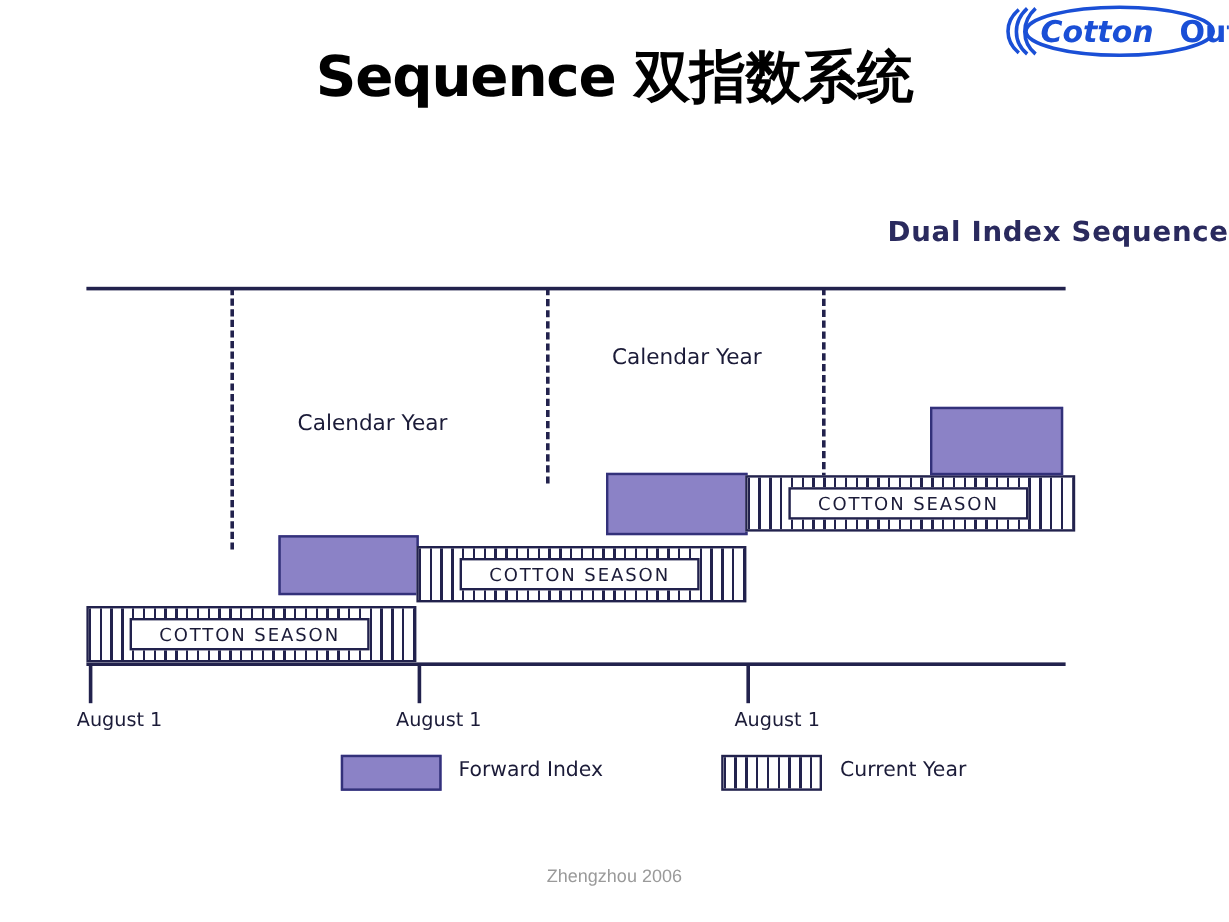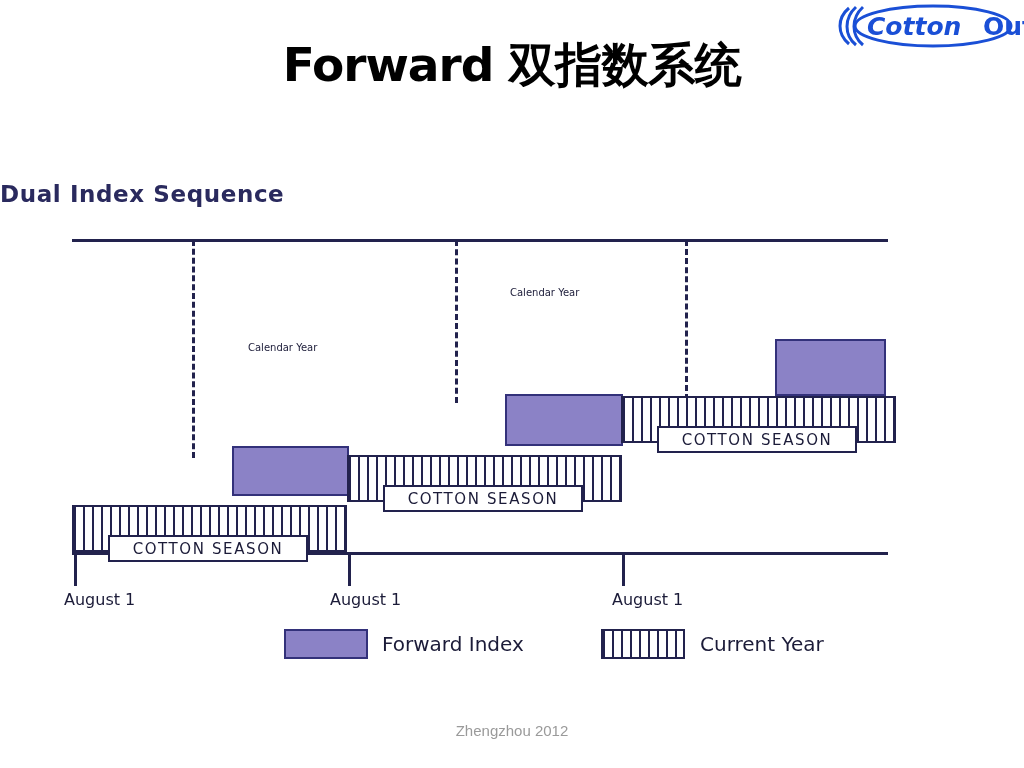--- a/index.html
+++ b/index.html
@@ -48,21 +48,21 @@
     left: 0;
     top: 160px;
     width: 1024px;
     height: 520px;
   }
   .fig-title {
     position: absolute;
     left: 0;
     top: 21px;
     width: 1024px;
-    text-align: left;
+    text-align: right;
     font-family: "DejaVu Sans", sans-serif;
     font-weight: bold;
     font-size: 23px;
     color: #2a2a5e;
     letter-spacing: 0.6px;
   }
 
   .canvas {
     position: absolute;
     left: 0;
@@ -112,28 +112,27 @@
     border: 2px solid #22224d;
     color: #1b1b38;
     font-family: "DejaVu Sans", sans-serif;
     font-size: 15px;
     letter-spacing: 1.6px;
     text-align: center;
     white-space: nowrap;
     display: flex;
     align-items: center;
     justify-content: center;
-    margin-top: 20px;
   }
 
   
   .cal-year {
     position: absolute;
     font-family: "DejaVu Sans", sans-serif;
-    font-size: 10px;
+    font-size: 18px;
     color: #1b1b38;
     white-space: nowrap;
   }
 
   
   .axis-label {
     position: absolute;
     font-family: "DejaVu Sans", sans-serif;
     font-size: 16px;
     color: #1b1b38;
@@ -155,21 +154,21 @@
     border: 2px solid #22224d;
     background-color: #ffffff;
     background-image: repeating-linear-gradient(
         to right,
         #22224d 0px, #22224d 2px,
         #ffffff 2px, #ffffff 9px);
   }
   .legend-text {
     position: absolute;
     font-family: "DejaVu Sans", sans-serif;
-    font-size: 20px;
+    font-size: 17px;
     color: #1b1b38;
     white-space: nowrap;
   }
 
   
   .footer {
     position: absolute;
     left: 0;
     top: 722px;
     width: 1024px;
@@ -189,21 +188,21 @@
       <path d="M23 5 C 11 16, 11 33, 23 43"></path>
       <path d="M30 5 C 18 16, 18 33, 30 43"></path>
     </g>
     <ellipse cx="100" cy="24" rx="78" ry="20" fill="none" stroke="#1a4fd6" stroke-width="3"></ellipse>
     <text x="34" y="33" font-family="DejaVu Sans, sans-serif" font-size="25" font-weight="bold" font-style="italic" fill="#1a4fd6">Cotton</text>
     <text x="150" y="33" font-family="DejaVu Sans, sans-serif" font-size="25" font-weight="bold" fill="#1a4fd6">Outlook</text>
   </svg>
 </div>
 
 <div class="slide-title">
-  <span class="latin">Forward </span><span>双指数系统</span>
+  <span class="latin">Sequence </span><span>双指数系统</span>
 </div>
 
 <div class="figure">
 
   <div class="fig-title">Dual Index Sequence</div>
 
   <div class="canvas">
 
     <div class="hline" style="left:72px; top:79px; width:816px;"></div>
 
@@ -241,13 +240,13 @@
 
     <div class="legend-swatch forward" style="left:284px; top:469px;"></div>
     <div class="legend-text" style="left:382px; top:472px;">Forward Index</div>
 
     <div class="legend-swatch current" style="left:601px; top:469px;"></div>
     <div class="legend-text" style="left:700px; top:472px;">Current Year</div>
 
   </div>
 </div>
 
-<div class="footer">Zhengzhou 2012</div>
+<div class="footer">Zhengzhou 2006</div>
 
 </body></html>

